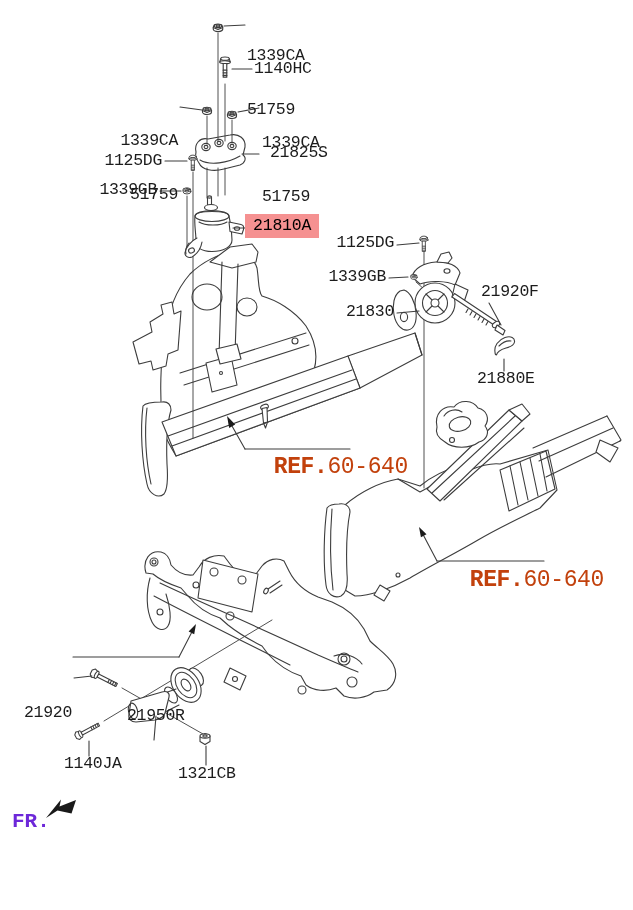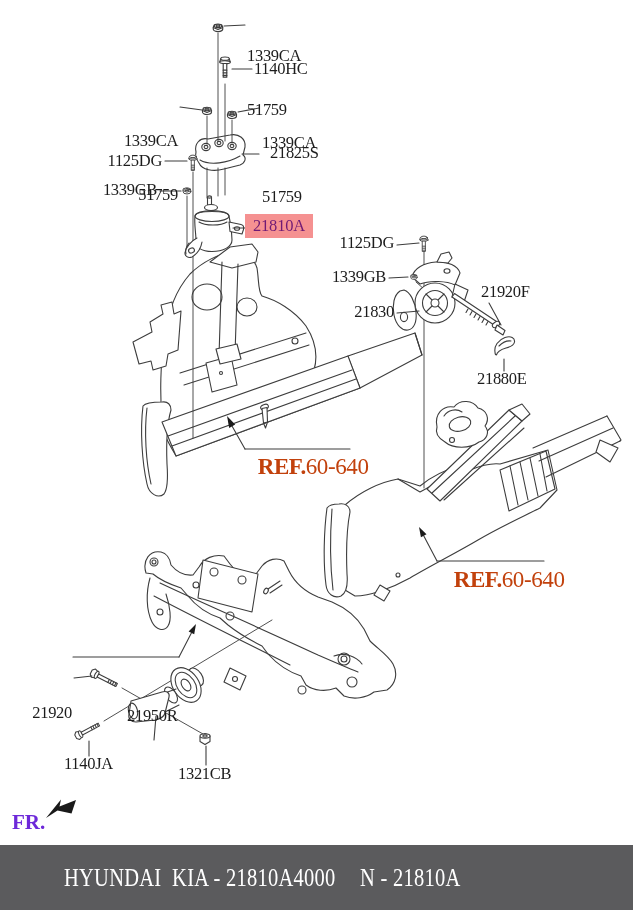--- a/index.html
+++ b/index.html
@@ -1,27 +1,27 @@
 <!DOCTYPE html>
 <html><head>
 <meta charset="utf-8">
 <style>
   html,body{margin:0;padding:0;background:#ffffff;}
   .stage{position:relative;width:633px;height:910px;background:#ffffff;overflow:hidden;
-         font-family:Liberation Serif, serif;}
+         font-family:Liberation Mono, monospace;}
   #art{position:absolute;left:0;top:0;}
   #art path,#art line,#art ellipse,#art circle,#art rect,#art polyline,#art polygon{
     stroke:#3d3d3d;stroke-width:1.1;fill:none;stroke-linecap:round;stroke-linejoin:round;}
   #art .wf{fill:#ffffff;}
   #art .blk{fill:#1a1a1a;stroke:none;}
   #art .thin{stroke-width:0.9;}
   .lbl{position:absolute;font-size:16.5px;line-height:18px;color:#1c1c1c;
        letter-spacing:-0.3px;white-space:pre;}
   .rt{text-align:right;}
-  .hl{position:absolute;background:#F59191;color:#701a75;font-size:16.5px;line-height:18px;
+  .hl{position:absolute;background:#F59191;color:#000000;font-size:16.5px;line-height:18px;
       letter-spacing:-0.2px;padding:3px 8px 3px 8px;}
   .ref{position:absolute;font-size:23px;color:#c2410c;letter-spacing:-0.4px;white-space:pre;}
   .ref .b{font-weight:bold;}
   .fr{position:absolute;font-size:21px;font-weight:bold;color:#6d28d9;letter-spacing:0;}
   .footer{position:absolute;left:0;top:845px;width:633px;height:65px;background:#5B5B5D;}
   .footer-text{position:absolute;left:64px;top:0;height:65px;display:flex;align-items:center;
       gap:30px;color:#ffffff;font-size:25px;letter-spacing:0.3px;white-space:pre;
       transform:scaleX(0.82);transform-origin:left center;}
 </style>
 </head>
@@ -365,20 +365,14 @@
 <div class="lbl rt" style="left:8px;top:704px;width:64px;">21920</div>
 
 <div class="lbl" style="left:127px;top:707px;">21950R</div>
 
 <div class="lbl" style="left:64px;top:755px;">1140JA</div>
 
 <div class="lbl" style="left:178px;top:765px;">1321CB</div>
 
 <div class="fr" style="left:12px;top:810px;">FR.</div>
 
-<div class="footer">
-  <div class="footer-text">
-    <span>HYUNDAI  KIA - 21810A4000</span>
-    <span>N - 21810A</span>
-  </div>
-</div>
 
 </div>
 
 </body></html>

